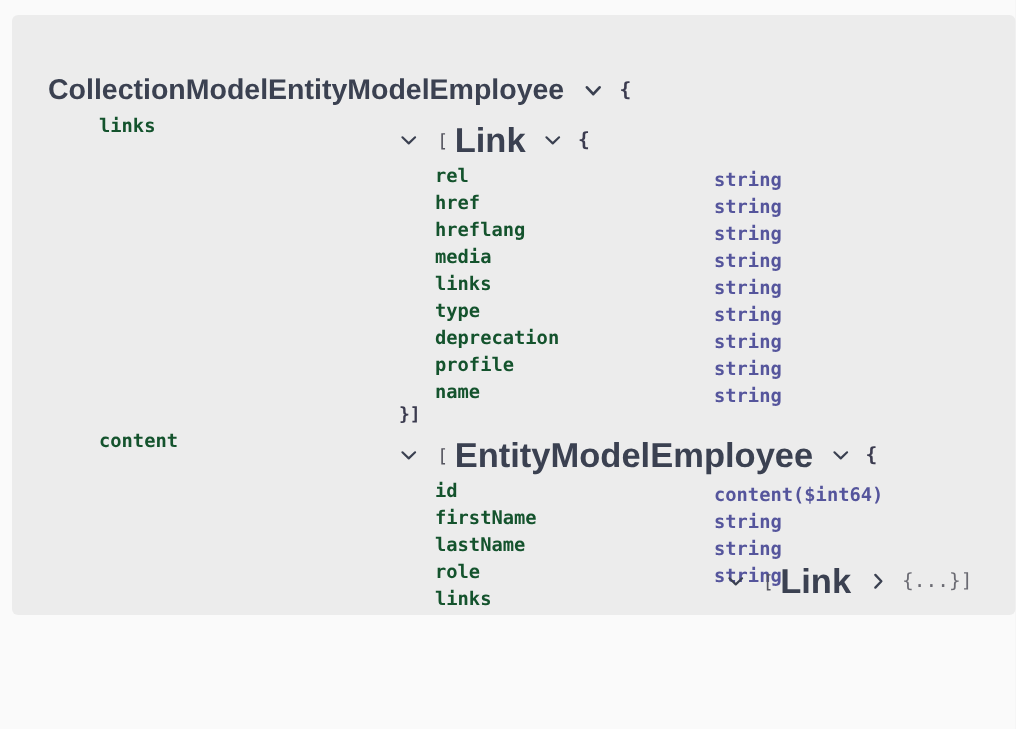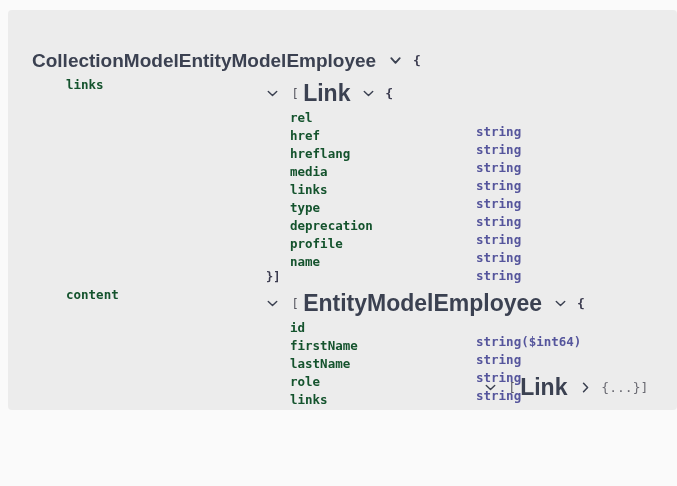--- a/index.html
+++ b/index.html
@@ -106,21 +106,21 @@
   .link-hdr   { left: 258px; top: 72px; }
   .content-key{ left: 58px; top: 276px; }
   .emp-hdr    { left: 258px; top: 282px; }
   .close-link { left: 258px; top: 258px; }
   .close-emp  { left: 258px; top: 409px; }
   .close-root { left: 30px; top: 430px; }
   .nested-link{ left: 476px; top: 366px; }
 
   
   .prow { position: absolute; left: 282px; white-space: nowrap; }
-  .prow .tname { position: absolute; left: 186px; top: 16px; }
+  .prow .tname { position: absolute; left: 186px; top: 4px; }
 </style>
 </head>
 <body>
 
 <div id="model-panel">
 
   <div class="row title-row">
     <span class="tok model-title">CollectionModelEntityModelEmployee</span>
     <span class="tok chev" style="margin:0 7px 0 8px;">
       <svg width="13" height="13" viewBox="0 0 20 20" aria-hidden="true">
@@ -206,21 +206,21 @@
     <span class="tok chev" style="margin:0 6px 0 7px;">
       <svg width="13" height="13" viewBox="0 0 20 20" aria-hidden="true">
         <path d="M3.5 7 L10 13.2 L16.5 7" fill="none" stroke="#3b4151" stroke-width="2.2" stroke-linecap="round" stroke-linejoin="round"></path>
       </svg>
     </span>
     <span class="tok brace">{</span>
   </div>
 
   <div class="prow" style="top:308px;text-align:right;">
     <span class="prop-name">id</span>
-    <span class="prop-type tname">string($int64)</span>
+    <span class="prop-type tname">content($int64)</span>
   </div>
   <div class="prow" style="top:326px;">
     <span class="prop-name">firstName</span>
     <span class="prop-type tname">string</span>
   </div>
   <div class="prow" style="top:344px;">
     <span class="prop-name">lastName</span>
     <span class="prop-type tname">string</span>
   </div>
   <div class="prow" style="top:362px;">

